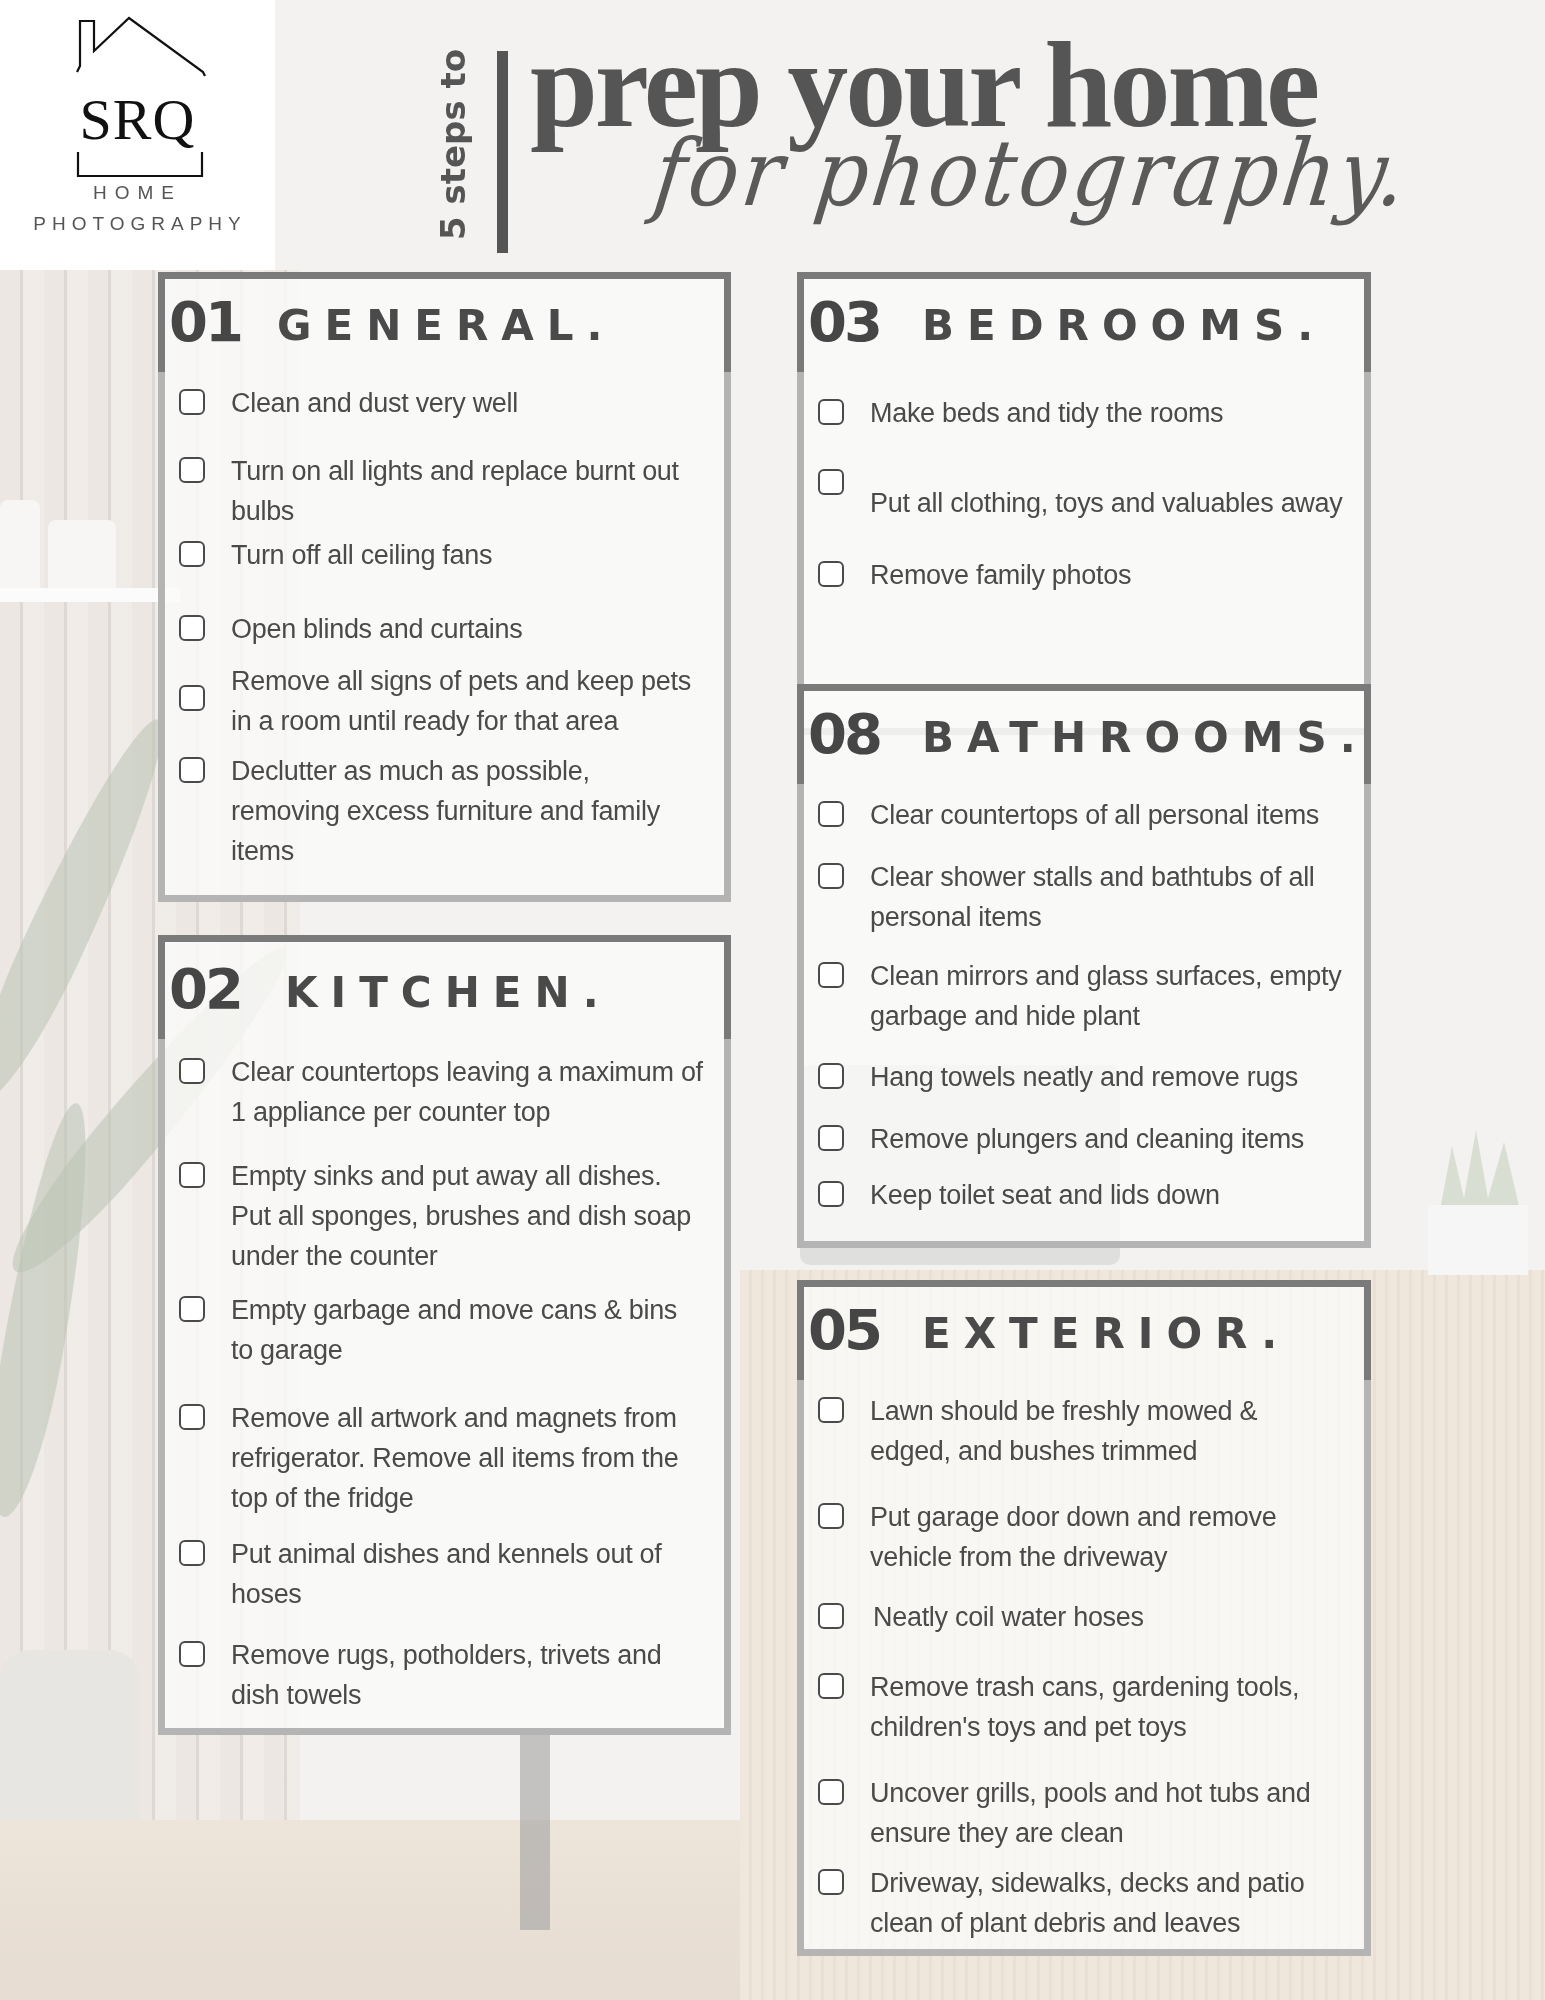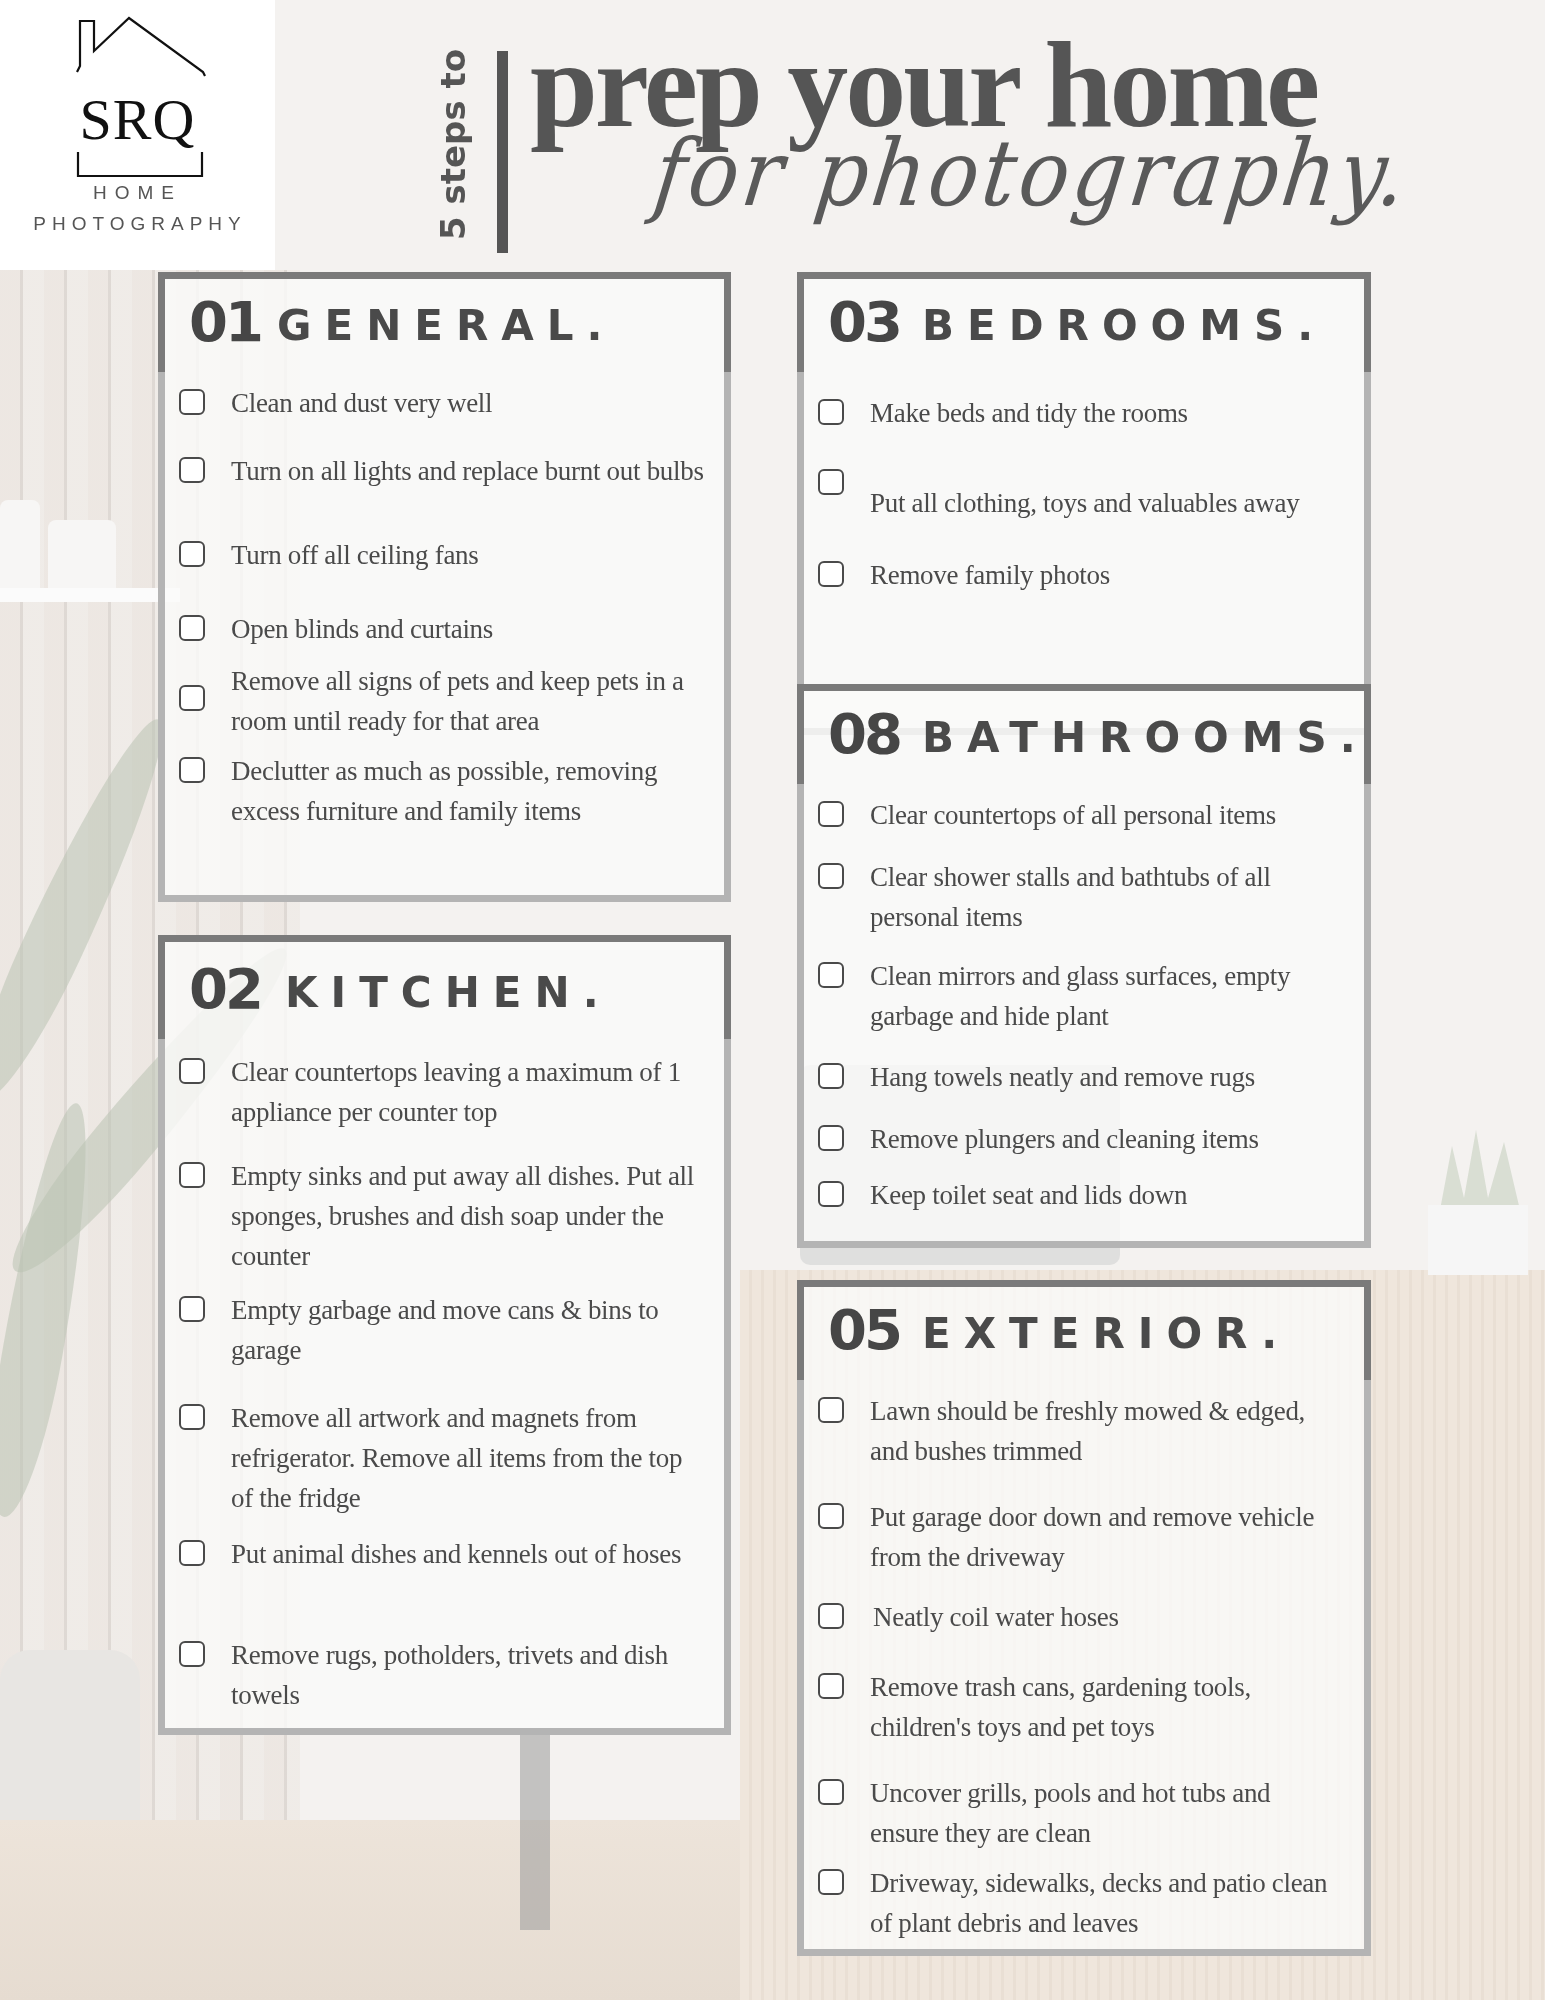--- a/index.html
+++ b/index.html
@@ -78,41 +78,41 @@
   .section {
     position: absolute; box-sizing: border-box;
     border: 7px solid #b4b4b4;
     background: rgba(250,250,249,0.82);
   }
   .section-head {
     position: absolute; left: -7px; right: -7px; top: -7px; height: 100px;
     border: 7px solid #7a7a7a; border-bottom: none; box-sizing: border-box;
   }
   .sec-num {
-    position: absolute; left: 24px; top: 10px;
+    position: absolute; left: 4px; top: 10px;
     font-family: "DejaVu Sans", sans-serif; font-weight: bold; font-size: 56px; color: #464646;
     letter-spacing: -3px;
   }
   .sec-title {
     position: absolute; left: 110px; top: 22px;
     font-family: "DejaVu Sans", sans-serif; font-weight: bold; font-size: 42px; color: #4a4a4a;
     letter-spacing: 13px;
   }
   .items { position: absolute; left: 14px; right: 20px; top: 104px; }
   .item {
     position: absolute; left: 0; right: 0;
     display: flex; align-items: flex-start;
   }
   .checkbox {
     flex: 0 0 auto; width: 26px; height: 26px; box-sizing: border-box;
     border: 2.5px solid #4a4a4a; border-radius: 6px; background: #fff;
     margin-right: 26px; margin-top: 6px;
   }
   .item-text {
-    font-family: Liberation Serif, serif; font-size: 27px; line-height: 40px; color: #4a4a4a;
+    font-family: Liberation Sans, sans-serif; font-size: 27px; line-height: 40px; color: #4a4a4a;
     letter-spacing: -0.3px;
   }
 </style>
 </head>
 <body>
 
 <div class="bg-wood"></div>
 <div class="bg-shelf"></div>
 <div class="bg-vase" style="left:0;top:500px;width:40px;height:88px;"></div>
 <div class="bg-vase" style="left:48px;top:520px;width:68px;height:68px;"></div>

